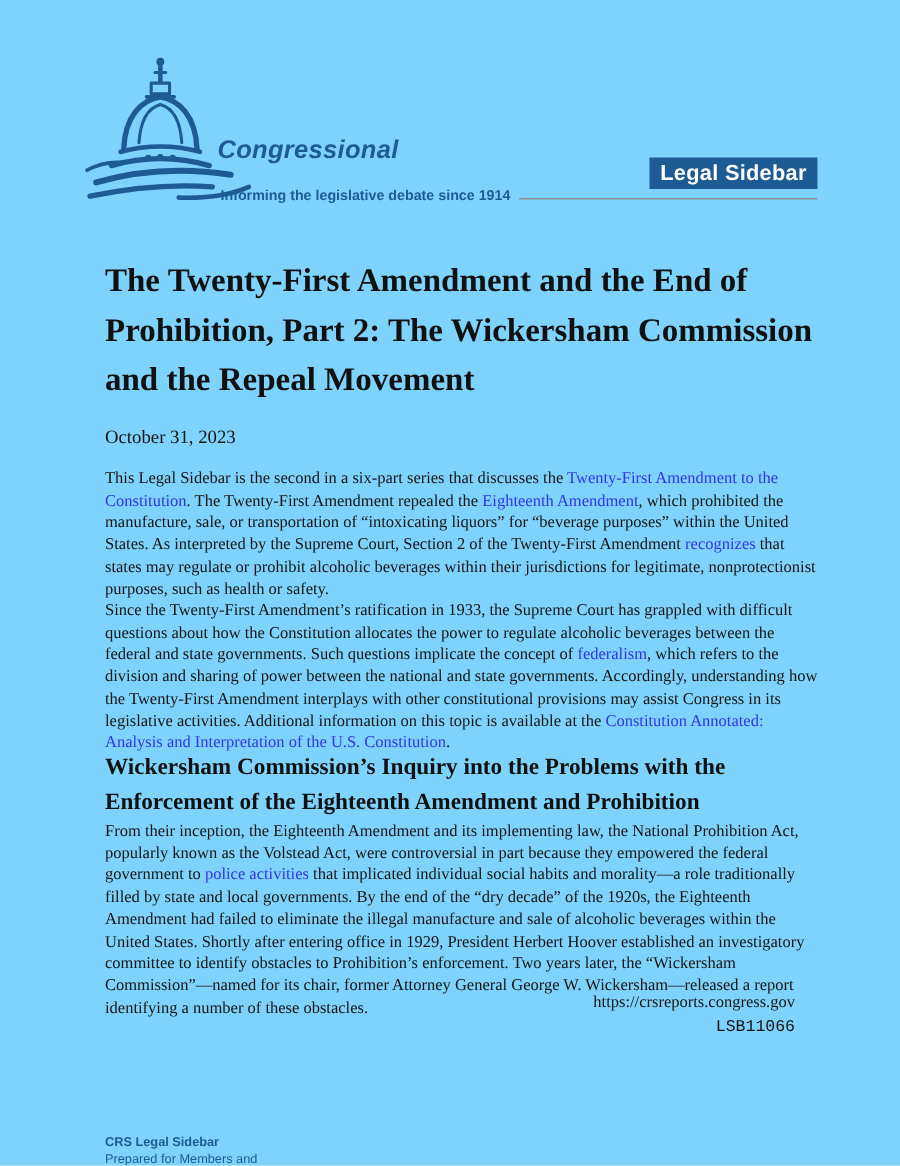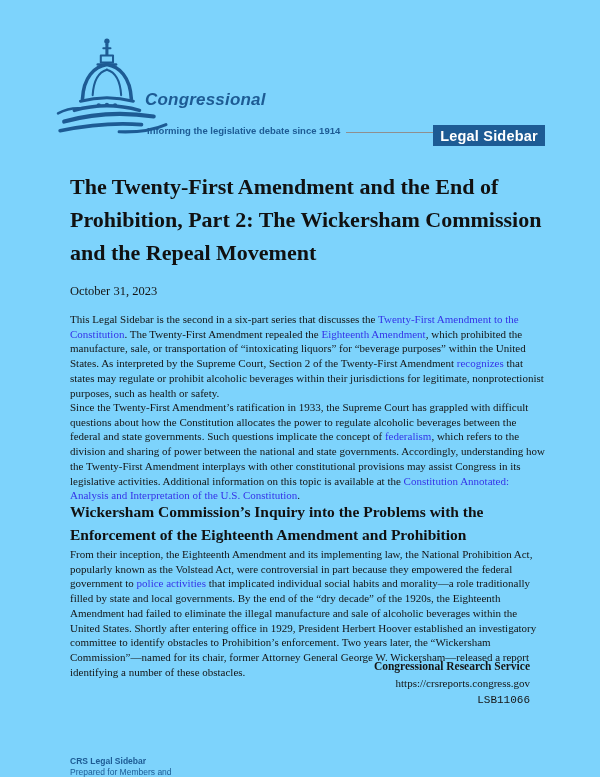--- a/index.html
+++ b/index.html
@@ -26,21 +26,20 @@
     font-family:"Liberation Sans", sans-serif; font-weight:600;
     font-size:9.5px; color:#1d5b94; white-space:nowrap;
   }
   .header-rule { flex:1; height:1px; background:#8f8f8f; margin-left:6px; margin-top:4px; }
   .badge {
     position:absolute; left:433px; top:105px; width:112px; height:21px;
     background:#1d5b94; color:#ffffff;
     font-family:"Liberation Sans", sans-serif; font-weight:bold; font-size:14.5px;
     display:flex; align-items:center; justify-content:center;
     letter-spacing:.2px;
-    margin-top:20px;
   }
 
   
   .doc-title {
     position:absolute; left:70px; top:170px; width:478px;
     font-weight:bold; font-size:22px; line-height:33px; color:#111;
     margin:0;
   }
   .doc-date {
     position:absolute; left:70px; top:284px; width:478px;
@@ -115,21 +114,20 @@
   <div class="doc-date">October 31, 2023</div>
 
   <p class="para para-1"><span>This Legal Sidebar is the second in a six-part series that discusses the </span><a class="doc-link" href="#">Twenty-First Amendment to the Constitution</a><span>. The Twenty-First Amendment repealed the </span><a class="doc-link" href="#">Eighteenth Amendment</a><span>, which prohibited the manufacture, sale, or transportation of “intoxicating liquors” for “beverage purposes” within the United States. As interpreted by the Supreme Court, Section 2 of the Twenty-First Amendment </span><a class="doc-link" href="#">recognizes</a><span> that states may regulate or prohibit alcoholic beverages within their jurisdictions for legitimate, nonprotectionist purposes, such as health or safety.</span></p>
   <p class="para para-2"><span>Since the Twenty-First Amendment’s ratification in 1933, the Supreme Court has grappled with difficult questions about how the Constitution allocates the power to regulate alcoholic beverages between the federal and state governments. Such questions implicate the concept of </span><a class="doc-link" href="#">federalism</a><span>, which refers to the division and sharing of power between the national and state governments. Accordingly, understanding how the Twenty-First Amendment interplays with other constitutional provisions may assist Congress in its legislative activities. Additional information on this topic is available at the </span><a class="doc-link" href="#">Constitution Annotated: Analysis and Interpretation of the U.S. Constitution</a><span>.</span></p>
 
   <h2 class="section-heading">Wickersham Commission’s Inquiry into the Problems with the Enforcement of the Eighteenth Amendment and Prohibition</h2>
 
   <p class="para para-3"><span>From their inception, the Eighteenth Amendment and its implementing law, the National Prohibition Act, popularly known as the Volstead Act, were controversial in part because they empowered the federal government to </span><a class="doc-link" href="#">police activities</a><span> that implicated individual social habits and morality—a role traditionally filled by state and local governments. By the end of the “dry decade” of the 1920s, the Eighteenth Amendment had failed to eliminate the illegal manufacture and sale of alcoholic beverages within the United States. Shortly after entering office in 1929, President Herbert Hoover established an investigatory committee to identify obstacles to Prohibition’s enforcement. Two years later, the “Wickersham Commission”—named for its chair, former Attorney General George W. Wickersham—released a report identifying a number of these obstacles.</span></p>
 
   <div class="footer-right">
-    <div class="footer-org">Congressional Research Service</div>
     <div class="footer-url">https://crsreports.congress.gov</div>
     <div class="footer-id">LSB11066</div>
   </div>
 
   <div class="footer-left">
     <div class="bold">CRS Legal Sidebar</div>
     <div>Prepared for Members and</div>
     <div class="footer-left-row">
       <span>Committees of Congress</span>
       <span class="footer-rule"></span>

